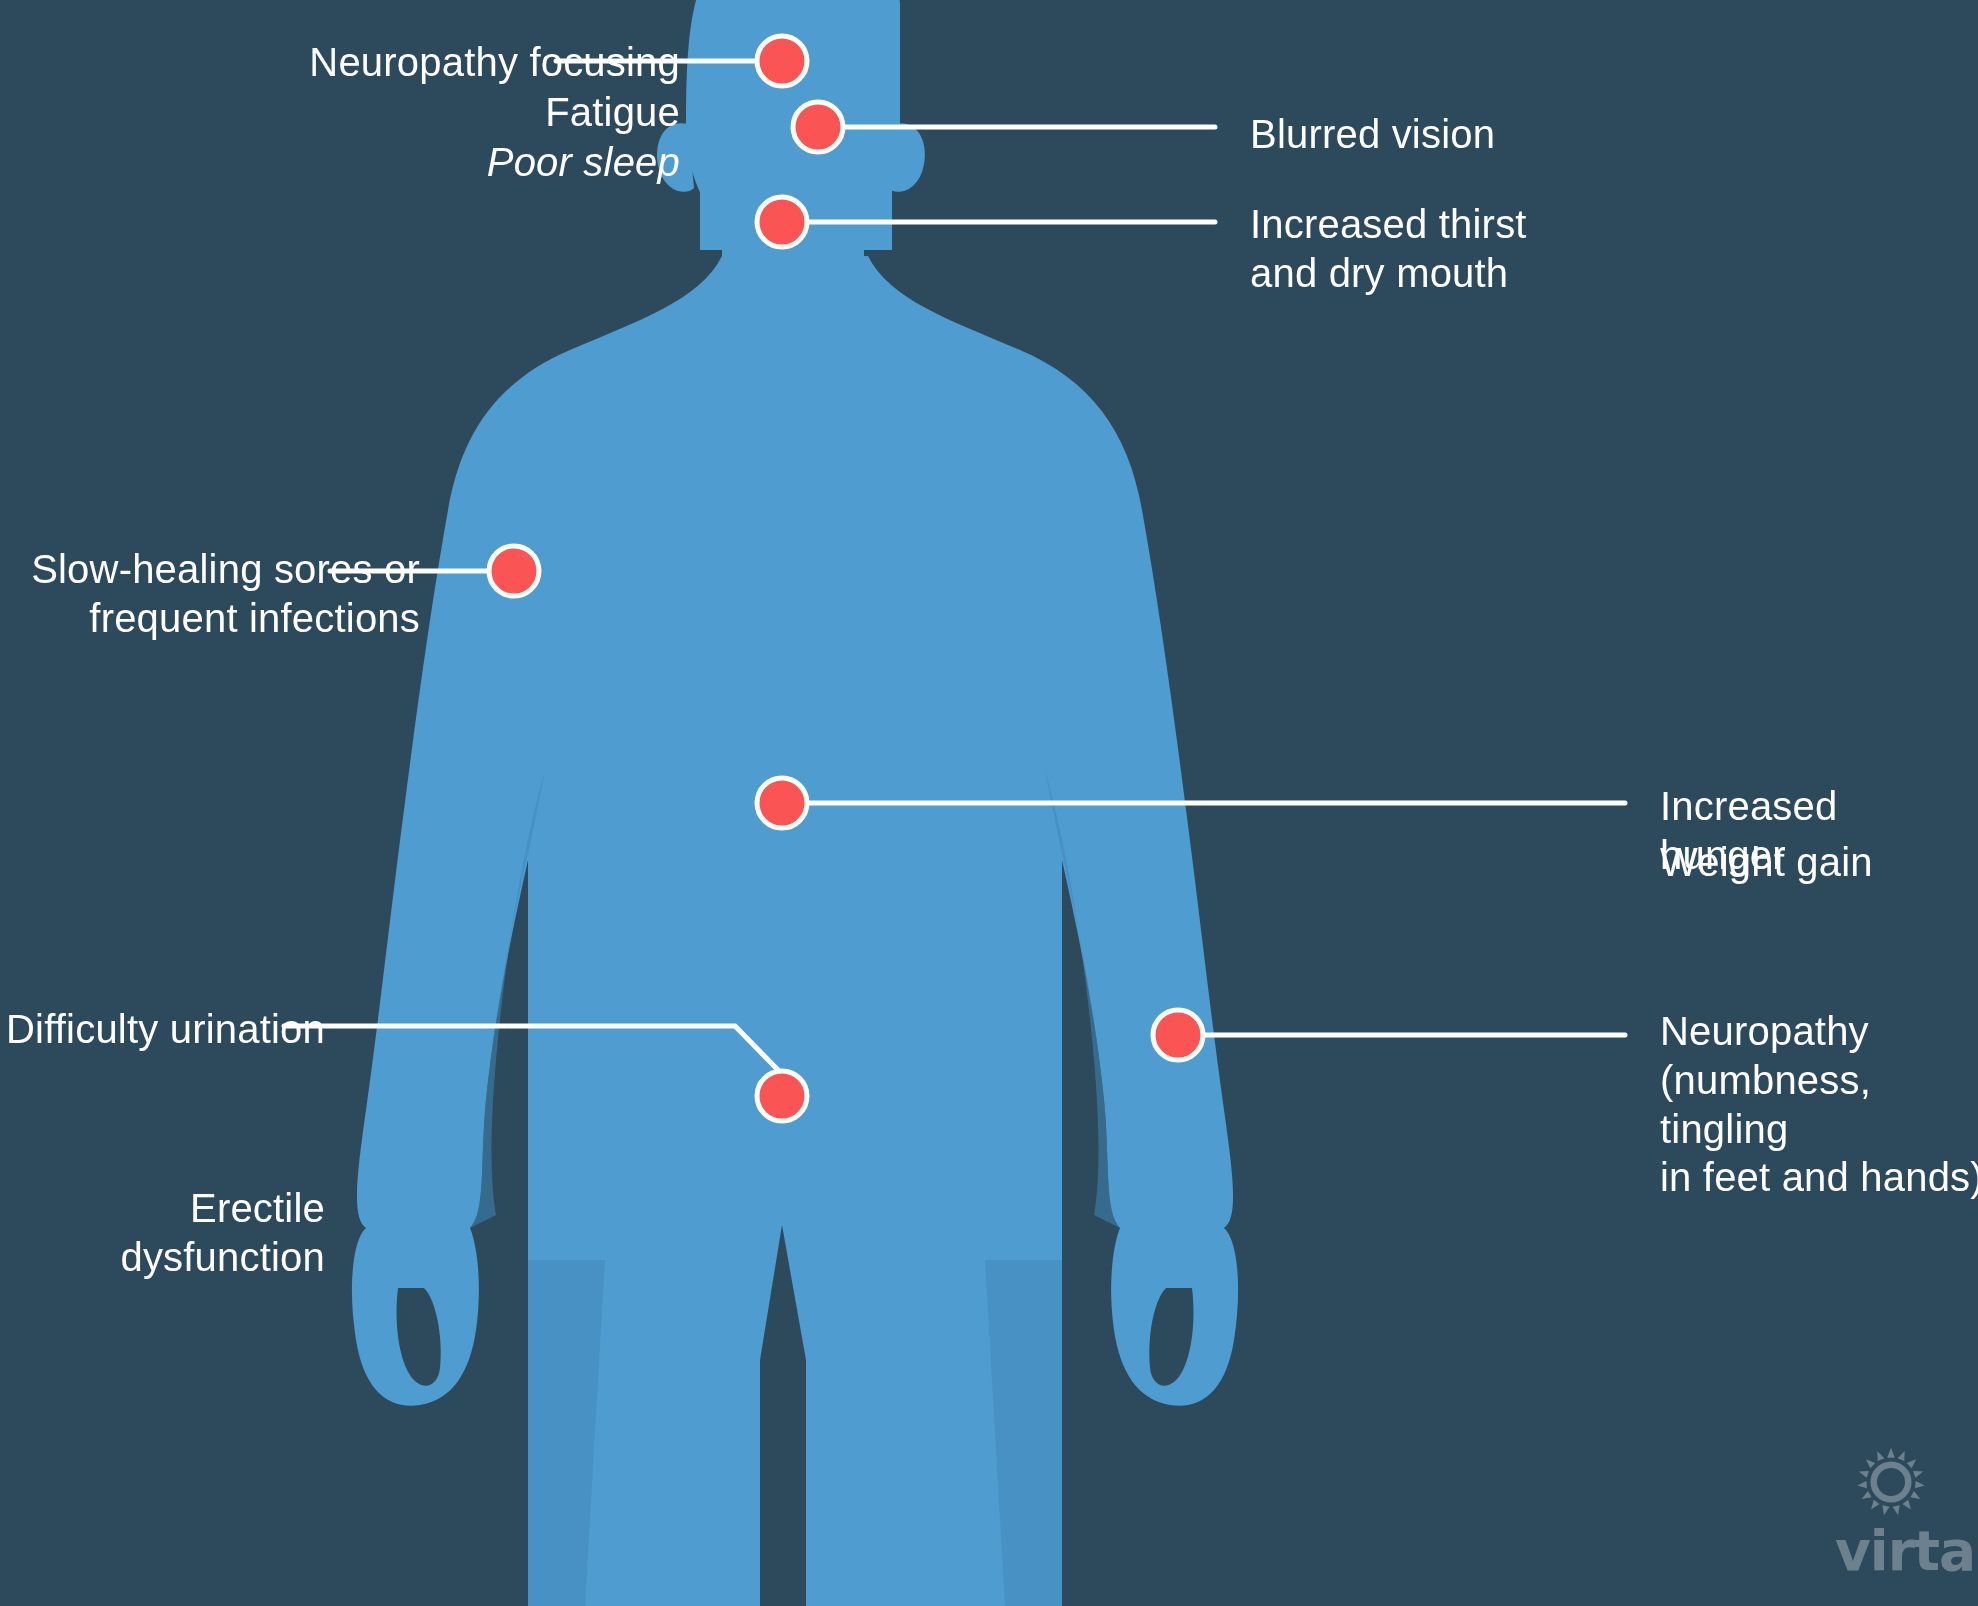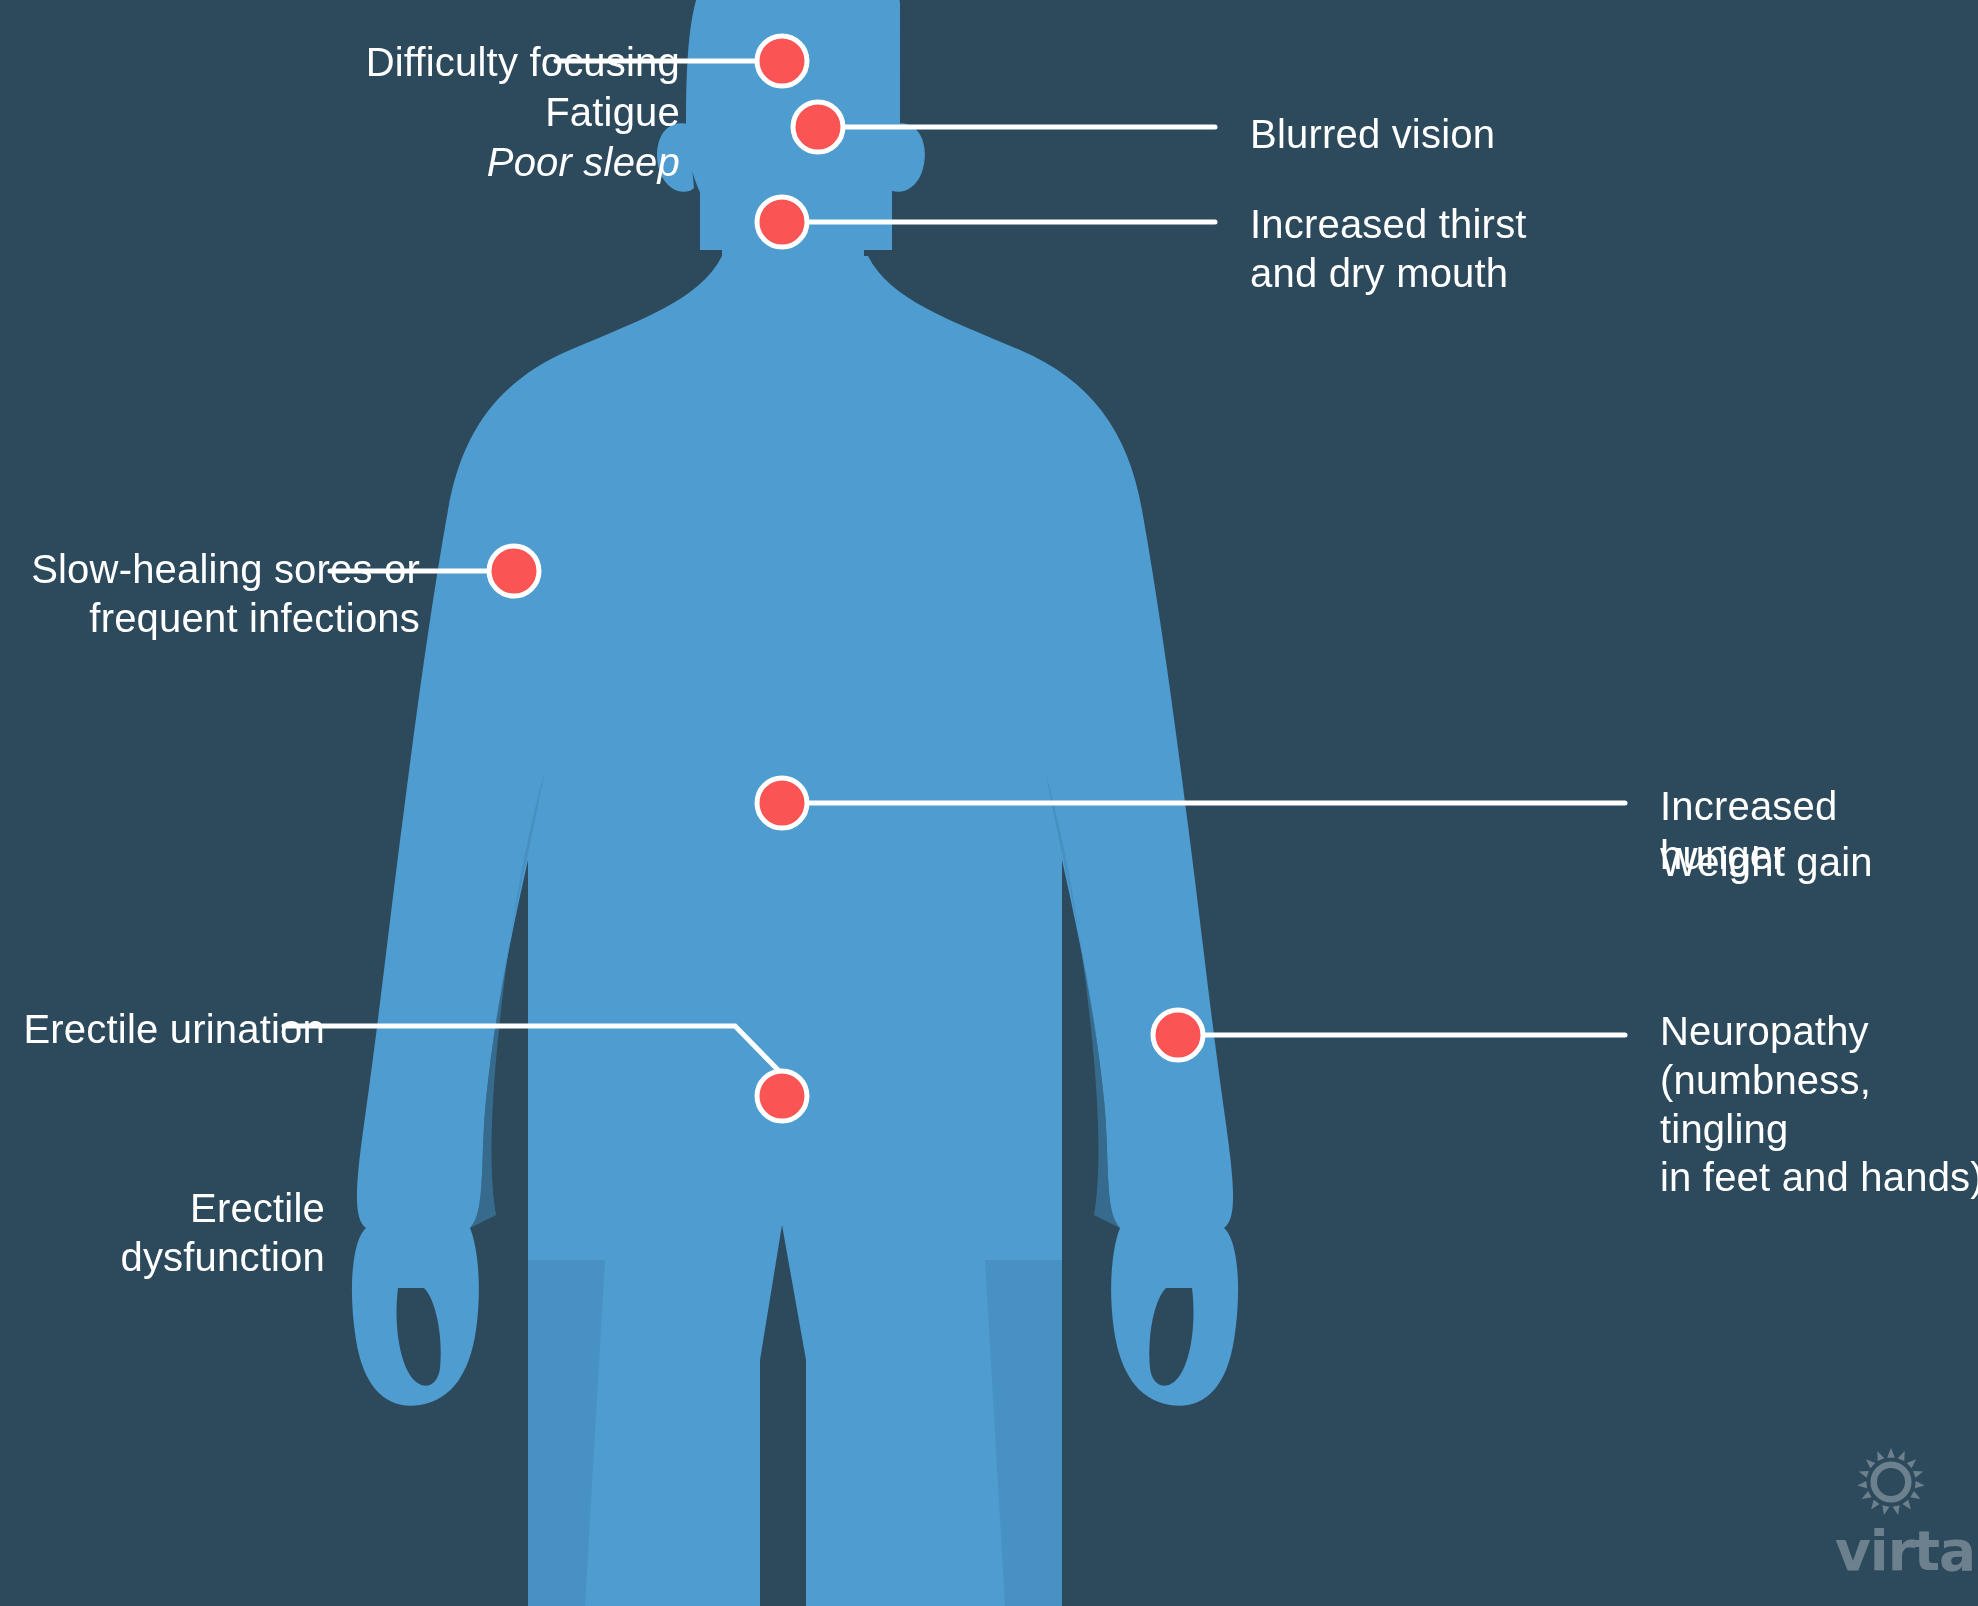--- a/index.html
+++ b/index.html
@@ -203,39 +203,39 @@
       <circle cx="782" cy="61" r="25" fill="#fa5454" stroke="#ffffff" stroke-width="5"></circle>
       <circle cx="818" cy="127" r="25" fill="#fa5454" stroke="#ffffff" stroke-width="5"></circle>
       <circle cx="782" cy="222" r="25" fill="#fa5454" stroke="#ffffff" stroke-width="5"></circle>
       <circle cx="514" cy="571" r="25" fill="#fa5454" stroke="#ffffff" stroke-width="5"></circle>
       <circle cx="782" cy="803" r="25" fill="#fa5454" stroke="#ffffff" stroke-width="5"></circle>
       <circle cx="782" cy="1096" r="25" fill="#fa5454" stroke="#ffffff" stroke-width="5"></circle>
       <circle cx="1178" cy="1035" r="25" fill="#fa5454" stroke="#ffffff" stroke-width="5"></circle>
     </g>
   </svg>
 
-  <div class="label right-align" id="lbl-difficulty-focusing">Difficulty focusing</div>
+  <div class="label right-align" id="lbl-difficulty-focusing">Neuropathy focusing</div>
 
   <div class="label right-align" id="lbl-fatigue">Fatigue</div>
 
   <div class="label right-align" id="lbl-poor-sleep">Poor sleep</div>
 
   <div class="label left-align" id="lbl-blurred-vision">Blurred vision</div>
 
   <div class="label left-align" id="lbl-increased-thirst">Increased thirst
 and dry mouth</div>
 
   <div class="label right-align" id="lbl-slow-healing">Slow-healing sores or
 frequent infections</div>
 
   <div class="label left-align" id="lbl-increased-hunger">Increased hunger</div>
 
   <div class="label left-align" id="lbl-weight-gain">Weight gain</div>
 
-  <div class="label right-align" id="lbl-increased-urination">Erectile urination</div>
+  <div class="label right-align" id="lbl-increased-urination">Difficulty urination</div>
 
 
   <div class="label right-align" id="lbl-erectile-dys">Erectile dysfunction</div>
 
   <div class="label left-align" id="lbl-neuropathy">Neuropathy
 (numbness, tingling
 in feet and hands)</div>
 
   <div id="brand-logo">
     <svg class="logo-mark" width="72" height="72" viewBox="0 0 100 100">

